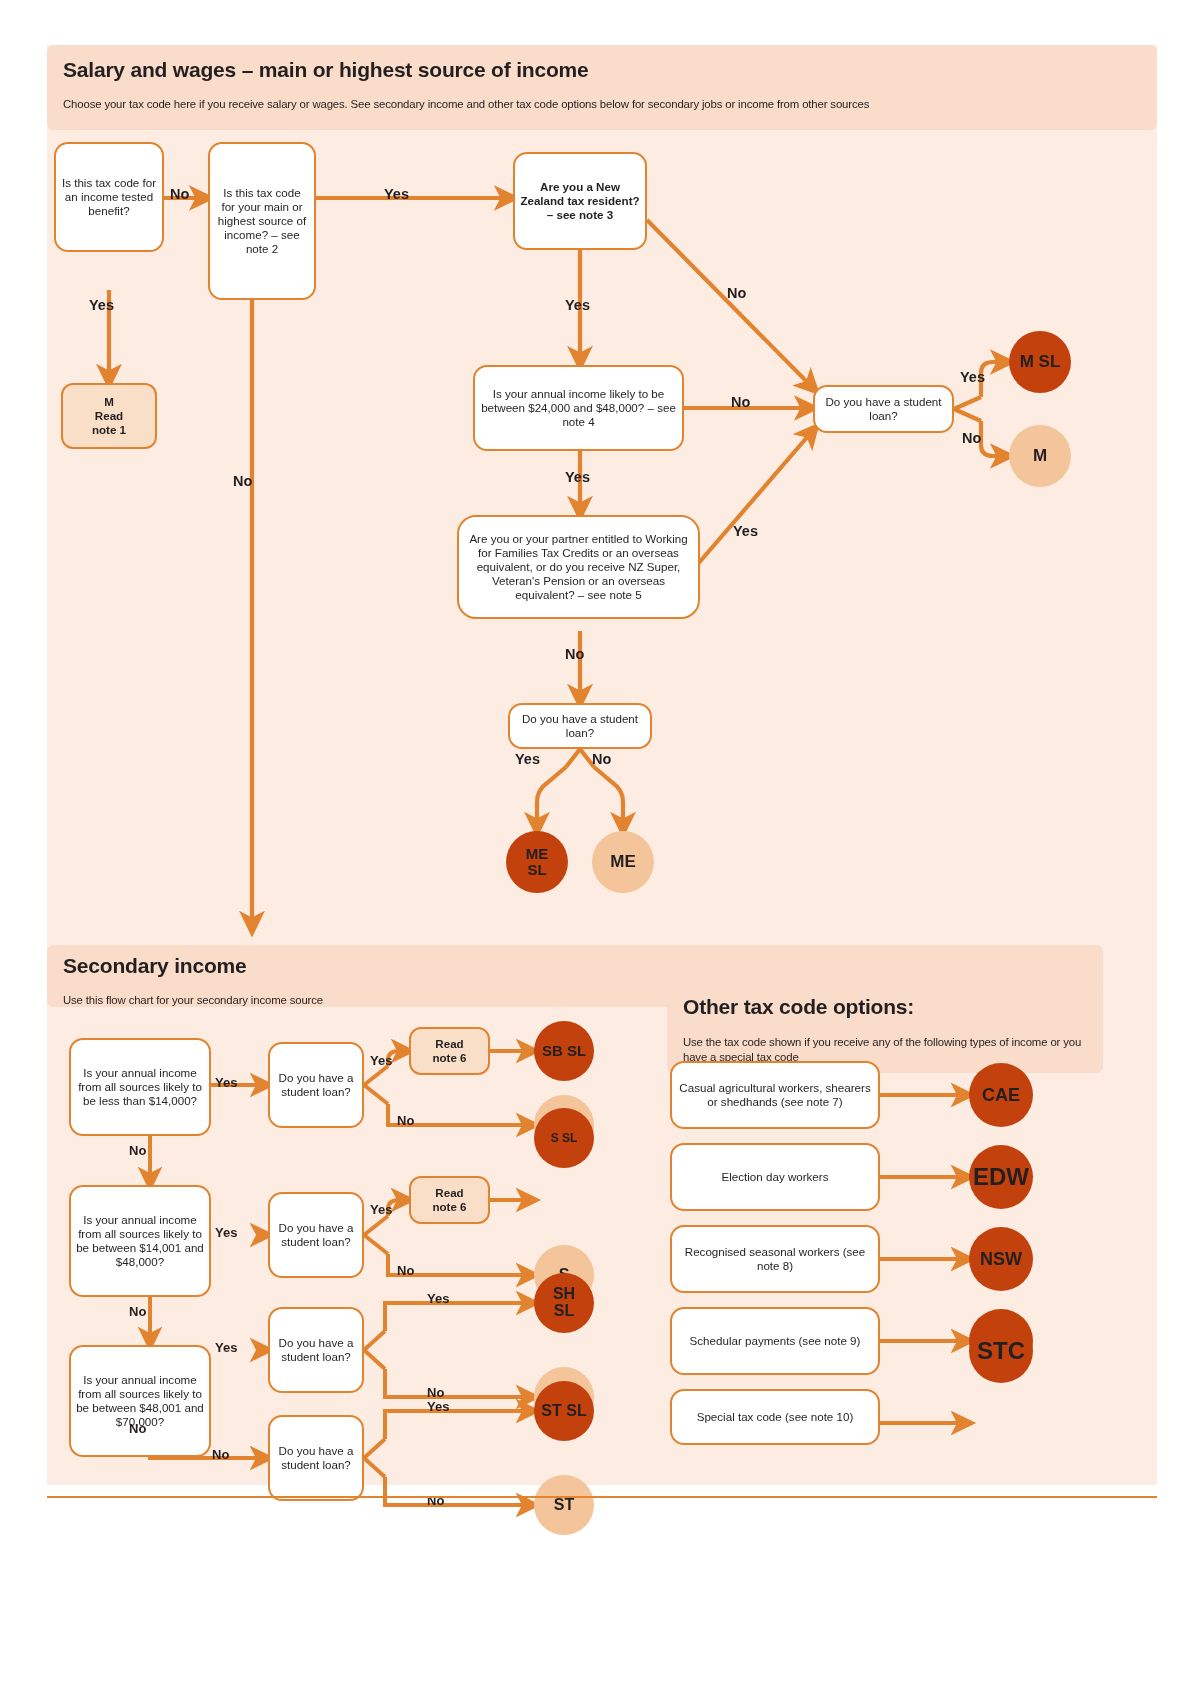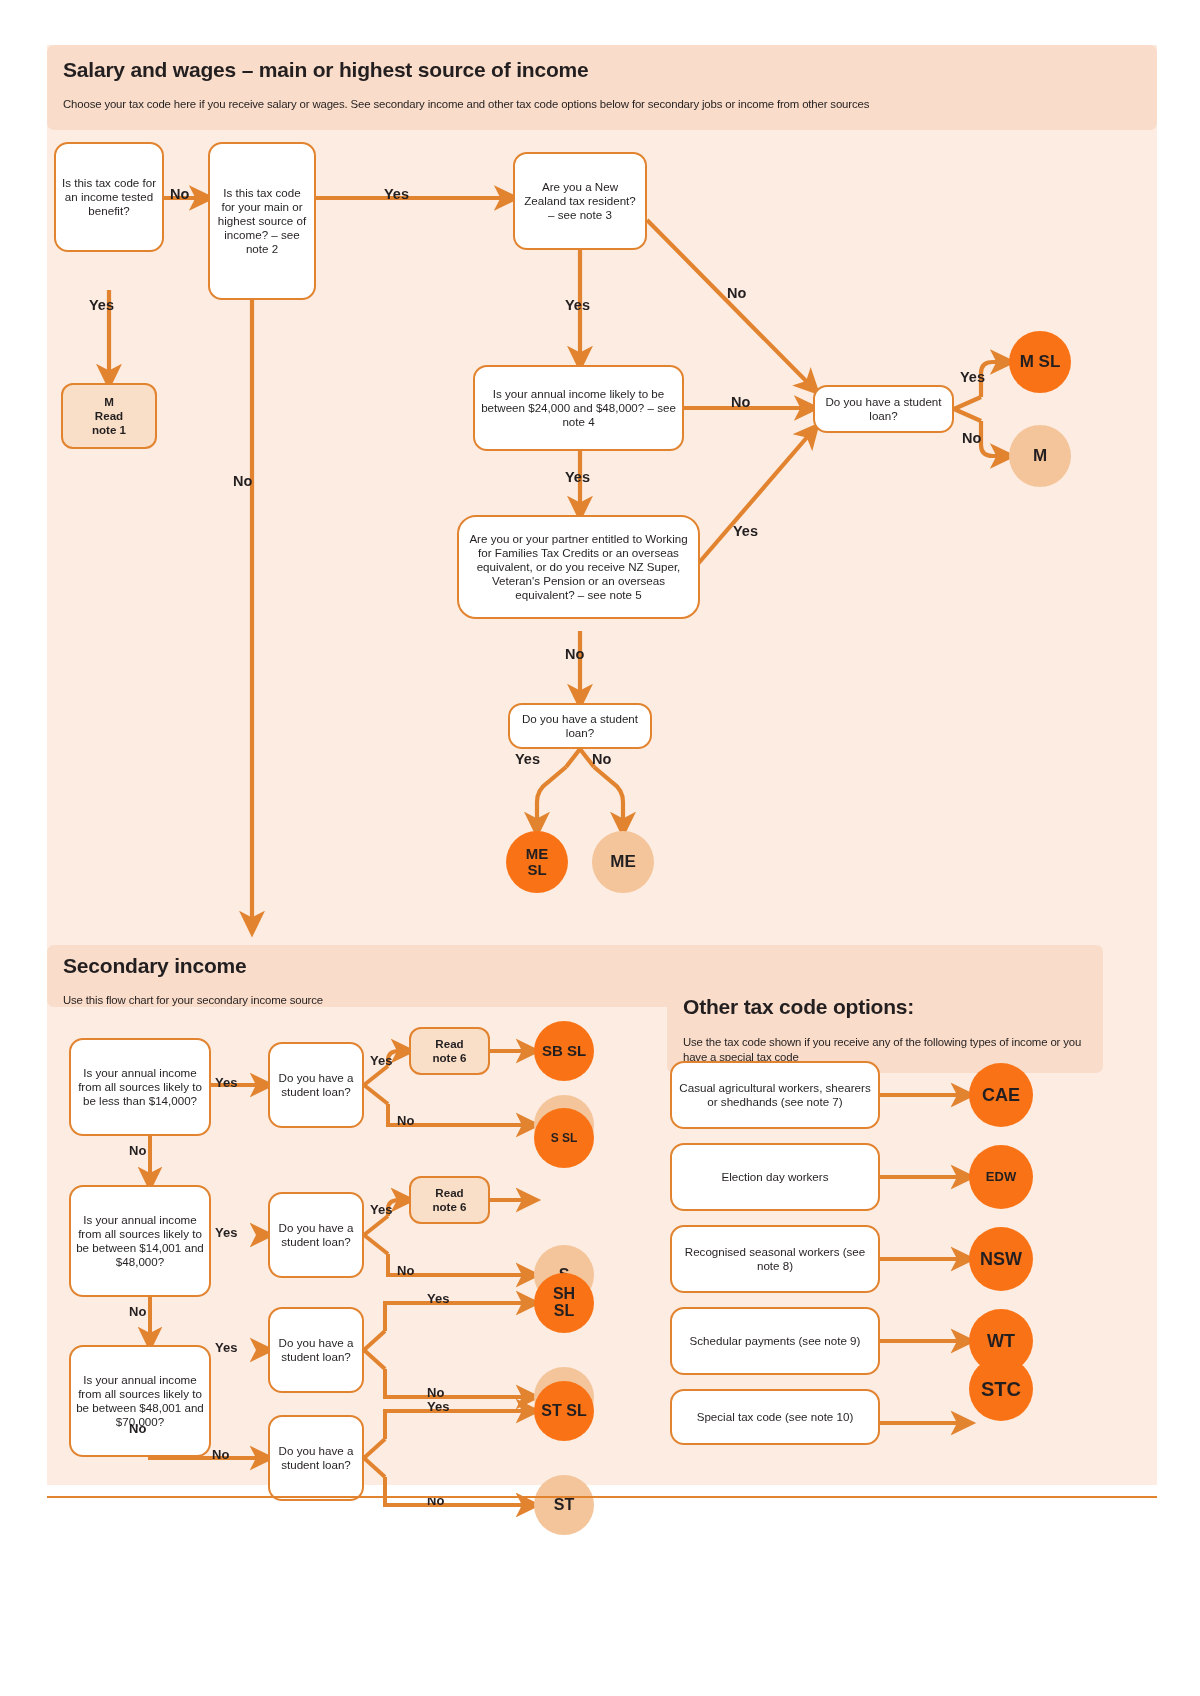--- a/index.html
+++ b/index.html
@@ -48,21 +48,21 @@
   .circle {
     position: absolute;
     border-radius: 50%;
     display: flex; align-items: center; justify-content: center;
     text-align: center;
     font-weight: bold;
     color: #231f20;
     font-size: 17px;
     line-height: 1.05;
   }
-  .circle.dark { background: #f97316; }
+  .circle.dark { background: #c2410c; }
   .circle.light { background: #f4c49a; }
   .lbl {
     position: absolute;
     font-size: 14.5px; font-weight: bold; color: #231f20;
     white-space: nowrap;
   }
   .lbl.sm { font-size: 13px; }
   svg.wires { position: absolute; left: 0; top: 0; width: 1110px; height: 1440px; overflow: visible; pointer-events: none; }
   .hr {
     position: absolute; left: 47px; width: 1110px; height: 1.6px; background: #e2832f;
@@ -126,21 +126,21 @@
   </svg>
 
   <div class="node" style="left:7px; top:97px; width:110px; height:110px;">
     <span>Is this tax code for an income tested benefit?</span>
   </div>
 
   <div class="node" style="left:161px; top:97px; width:108px; height:158px;">
     <span>Is this tax code for your main or highest source of income? – see note 2</span>
   </div>
 
-  <div class="node" style="left:466px; top:107px; width:134px; height:98px;">
+  <div class="node" style="left:466px; top:107px; width:134px; height:98px;font-weight:bold;">
     <span>Are you a New Zealand tax resident? – see note 3</span>
   </div>
 
   <div class="node" style="left:426px; top:320px; width:211px; height:86px;">
     <span>Is your annual income likely to be between $24,000 and $48,000? – see note 4</span>
   </div>
 
   <div class="node" style="left:410px; top:470px; width:243px; height:104px;border-radius:19px;">
     <span>Are you or your partner entitled to Working for Families Tax Credits or an overseas equivalent, or do you receive NZ Super, Veteran's Pension or an overseas equivalent? – see note 5</span>
   </div>
@@ -339,40 +339,40 @@
   <div class="node" style="left:623px; top:1016px; width:210px; height:68px;">
     <span>Casual agricultural workers, shearers or shedhands (see note 7)</span>
   </div>
   <div class="circle dark" style="left:922px; top:1018px; width:64px; height:64px; font-size:18px;">
     <span>CAE</span>
   </div>
 
   <div class="node" style="left:623px; top:1098px; width:210px; height:68px;">
     <span>Election day workers</span>
   </div>
-  <div class="circle dark" style="left:922px; top:1100px; width:64px; height:64px; font-size:13px;">
+  <div class="circle dark" style="left:922px; top:1100px; width:64px; height:64px; font-size:24px;">
     <span>EDW</span>
   </div>
 
   <div class="node" style="left:623px; top:1180px; width:210px; height:68px;">
     <span>Recognised seasonal workers (see note 8)</span>
   </div>
   <div class="circle dark" style="left:922px; top:1182px; width:64px; height:64px; font-size:18px;">
     <span>NSW</span>
   </div>
 
   <div class="node" style="left:623px; top:1262px; width:210px; height:68px;align-items:center;">
     <span>Schedular payments (see note 9)</span>
   </div>
   <div class="circle dark" style="left:922px; top:1264px; width:64px; height:64px; font-size:18px;">
     <span>WT</span>
   </div>
 
   <div class="node" style="left:623px; top:1344px; width:210px; height:56px;">
     <span>Special tax code (see note 10)</span>
   </div>
-  <div class="circle dark" style="left:922px; top:1312px; width:64px; height:64px; font-size:20px;">
+  <div class="circle dark" style="left:922px; top:1274px; width:64px; height:64px; font-size:24px;">
     <span>STC</span>
   </div>
 
 </div>
 
 <div class="hr" style="top:1496px;"></div>
 
 </body></html>

